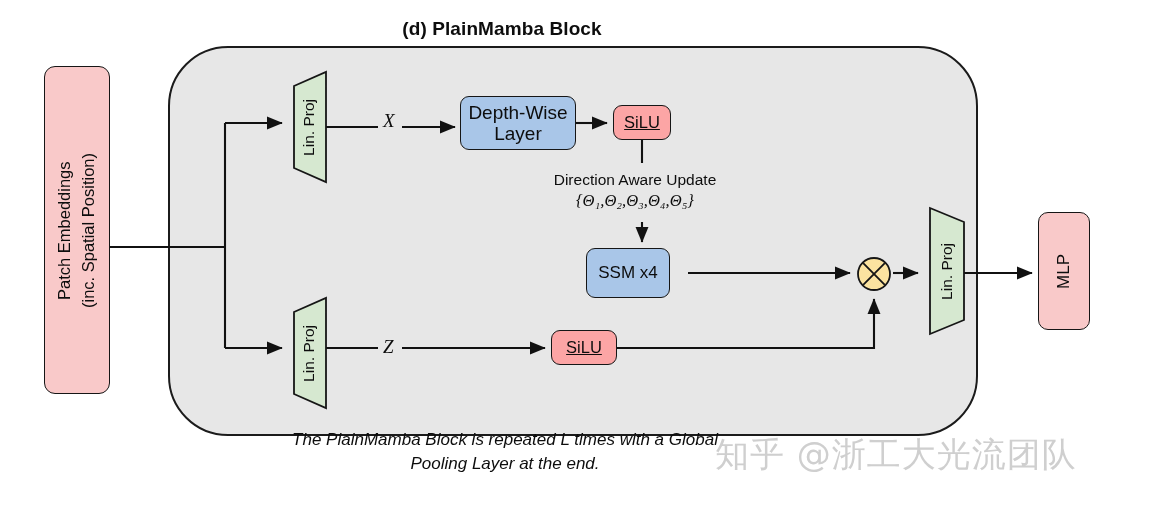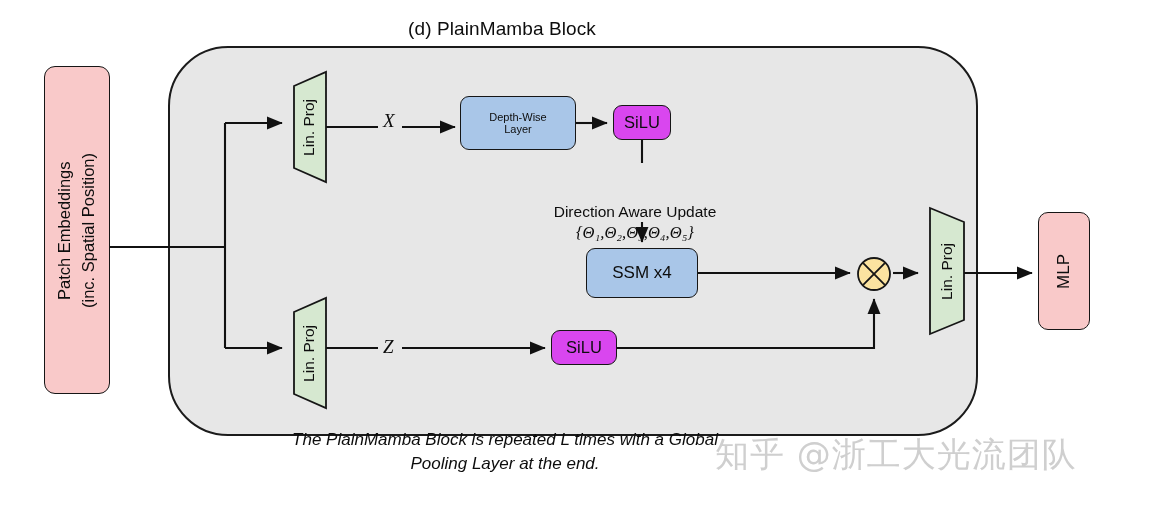--- a/index.html
+++ b/index.html
@@ -16,21 +16,21 @@
     overflow: hidden;
   }
 
   
   .title {
     position: absolute;
     left: 0; top: 18px;
     width: 1004px;
     text-align: center;
     font-size: 19px;
-    font-weight: normal;
+    font-weight: bold;
     color: #0d0d0d;
     letter-spacing: 0.1px;
   }
 
   
   .block-container {
     position: absolute;
     left: 168px; top: 46px;
     width: 810px; height: 390px;
     background: #e7e7e7;
@@ -45,21 +45,21 @@
     border-radius: 9px;
     display: flex;
     align-items: center;
     justify-content: center;
     text-align: center;
     color: #0d0d0d;
     line-height: 1.12;
   }
   .node.pink   { background: #f9c9c9; }
   .node.blue   { background: #a9c6e8; }
-  .node.yellow { background: #d946ef; }
+  .node.yellow { background: #fca5a5; text-decoration: underline; }
 
   .vert-text {
     writing-mode: vertical-rl;
     transform: rotate(180deg);
     white-space: nowrap;
   }
 
   
   #patch-embeddings {
     left: 44px; top: 66px;
@@ -77,41 +77,41 @@
     left: 1038px; top: 212px;
     width: 52px; height: 118px;
     border-radius: 10px;
   }
   #mlp-node .vert-text { font-size: 17px; }
 
   
   #dwconv-node {
     left: 460px; top: 96px;
     width: 116px; height: 54px;
-    font-size: 11px;
+    font-size: 19px;
   }
 
   
   #silu-top {
     left: 613px; top: 105px;
     width: 58px; height: 35px;
     font-size: 16.5px;
   }
 
   
   #silu-bottom {
     left: 551px; top: 330px;
     width: 66px; height: 35px;
     font-size: 16.5px;
   }
 
   
   #ssm-node {
     left: 586px; top: 248px;
-    width: 112px; height: 50px;
+    width: 84px; height: 50px;
     font-size: 17px;
   }
 
   
   .trap {
     position: absolute;
   }
   .trap svg { display: block; overflow: visible; }
   .trap-label {
     position: absolute;
@@ -152,21 +152,20 @@
 
   
   #direction-text {
     position: absolute;
     left: 470px; top: 170px;
     width: 330px;
     text-align: center;
     font-size: 15.5px;
     color: #0d0d0d;
     line-height: 1.3;
-    margin-top: 32px;
   }
   #direction-text .theta {
     font-family: Liberation Serif, serif;
     font-size: 16.5px;
     font-style: italic;
   }
 
   
   #caption {
     position: absolute;

